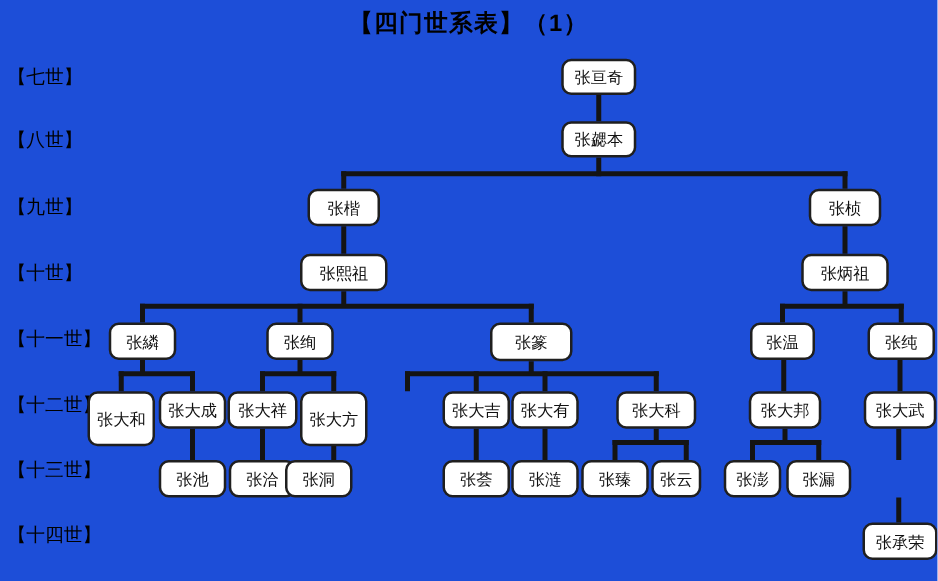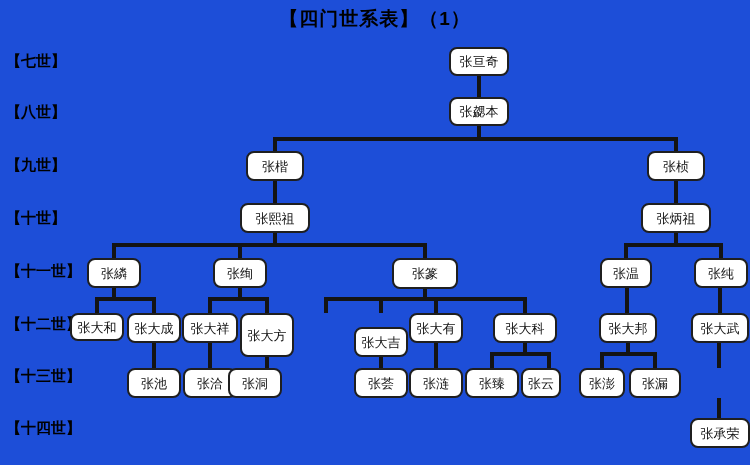--- a/index.html
+++ b/index.html
@@ -6,21 +6,21 @@
   #stage{
     position:relative;width:750px;height:465px;background:#1d4ed8;
     font-family:"Liberation Sans","DejaVu Sans",sans-serif;color:#111;
     overflow:hidden;border-bottom:1px solid #d9d9d9;
   }
   .title{
     position:absolute;top:6px;left:0;width:100%;text-align:center;
     font-size:19px;font-weight:bold;letter-spacing:1px;color:#000;
   }
   .gen{
-    position:absolute;left:6px;font-size:15px;font-weight:bold;color:#000;
+    position:absolute;left:6px;font-size:15px;font-weight:normal;color:#000;
     white-space:nowrap;
   }
   .node{
     position:absolute;box-sizing:border-box;background:#fff;
     border:2px solid #1f1f1f;border-radius:8px;
     display:flex;align-items:center;justify-content:center;
     font-size:13px;line-height:1;color:#111;white-space:nowrap;z-index:2;
   }
   .v{position:absolute;width:4px;background:#141414;z-index:1;}
   .h{position:absolute;height:4px;background:#141414;z-index:1;}
@@ -98,25 +98,25 @@
 
   <div class="node" style="left:240px;top:203px;width:70px;height:30px">张熙祖</div>
   <div class="node" style="left:641px;top:203px;width:70px;height:30px">张炳祖</div>
 
   <div class="node" style="left:87px;top:258px;width:54px;height:30px">张繗</div>
   <div class="node" style="left:213px;top:258px;width:54px;height:30px">张绚</div>
   <div class="node" style="left:392px;top:258px;width:66px;height:31px">张篆</div>
   <div class="node" style="left:600px;top:258px;width:52px;height:30px">张温</div>
   <div class="node" style="left:694px;top:258px;width:54px;height:30px">张纯</div>
 
-  <div class="node" style="left:70px;top:313px;width:54px;height:28px">张大和</div>
+  <div class="node" style="left:70px;top:313px;width:54px;height:44px">张大和</div>
   <div class="node" style="left:127px;top:313px;width:54px;height:30px">张大成</div>
   <div class="node" style="left:182px;top:313px;width:56px;height:30px">张大祥</div>
   <div class="node" style="left:240px;top:313px;width:54px;height:44px">张大方</div>
-  <div class="node" style="left:354px;top:327px;width:54px;height:30px">张大吉</div>
+  <div class="node" style="left:354px;top:313px;width:54px;height:30px">张大吉</div>
   <div class="node" style="left:409px;top:313px;width:54px;height:30px">张大有</div>
   <div class="node" style="left:493px;top:313px;width:64px;height:30px">张大科</div>
   <div class="node" style="left:599px;top:313px;width:58px;height:30px">张大邦</div>
   <div class="node" style="left:691px;top:313px;width:58px;height:30px">张大武</div>
 
   <div class="node" style="left:127px;top:368px;width:54px;height:30px">张池</div>
   <div class="node" style="left:183px;top:368px;width:54px;height:30px">张洽</div>
   <div class="node" style="left:228px;top:368px;width:54px;height:30px">张洞</div>
   <div class="node" style="left:354px;top:368px;width:54px;height:30px">张荟</div>
   <div class="node" style="left:409px;top:368px;width:54px;height:30px">张涟</div>

